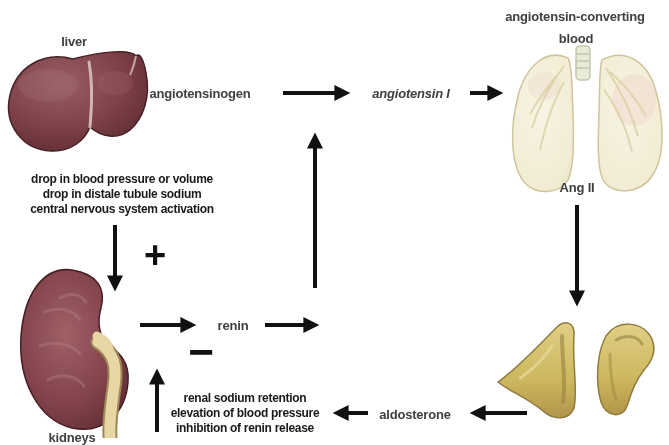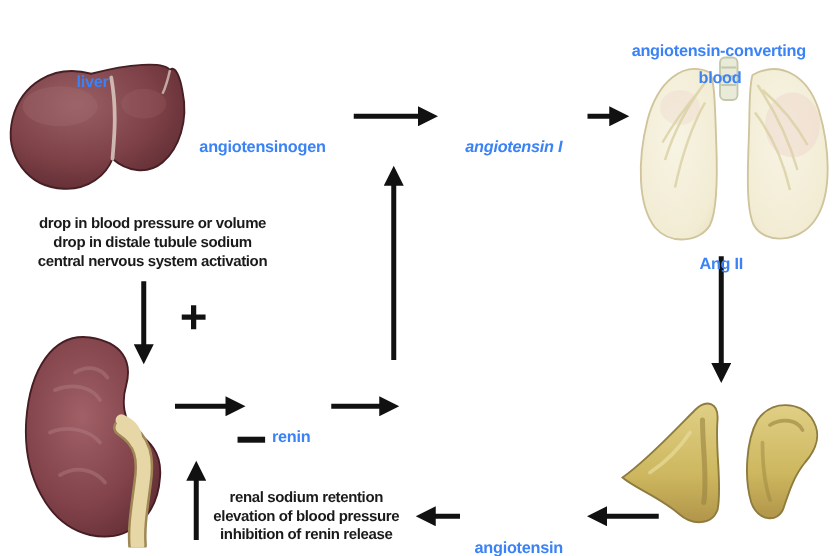--- a/index.html
+++ b/index.html
@@ -9,23 +9,22 @@
     background:#ffffff;
     font-family:"Liberation Sans", sans-serif;
     overflow:hidden;
   }
   .lbl{
     position:absolute;
     transform:translate(-50%,-50%);
     font-weight:bold;
     font-size:13px;
     letter-spacing:-0.2px;
-    color:#3b82f6;
+    color:#404040;
     white-space:nowrap;
-    margin-top:24px;
   }
   .note{
     position:absolute;
     transform:translate(-50%,-50%);
     font-weight:bold;
     font-size:12px;
     letter-spacing:-0.3px;
     line-height:15px;
     color:#1a1a1a;
     text-align:center;
@@ -143,25 +142,25 @@
       <line x1="115" y1="225" x2="115" y2="277" marker-end="url(#ah)"></line>
       <line x1="140" y1="325" x2="182" y2="325" marker-end="url(#ah)"></line>
       <line x1="265" y1="325" x2="305" y2="325" marker-end="url(#ah)"></line>
       <line x1="315" y1="288" x2="315" y2="147" marker-end="url(#ah)"></line>
     </g>
   </svg>
 
   <div class="lbl" style="left:74px;top:41px;">liver</div>
   <div class="lbl" style="left:575px;top:16px;">angiotensin-converting</div>
   <div class="lbl" style="left:576px;top:38px;">blood</div>
-  <div class="lbl" style="left:210px;top:93px;">angiotensinogen</div>
+  <div class="lbl" style="left:200px;top:93px;">angiotensinogen</div>
   <div class="lbl" style="left:411px;top:93px;font-style:italic;">angiotensin I</div>
   <div class="lbl" style="left:577px;top:187px;text-align:right;">Ang II</div>
   <div class="lbl" style="left:233px;top:325px;">renin</div>
-  <div class="lbl" style="left:415px;top:414px;">angiotensin</div>
+  <div class="lbl" style="left:415px;top:414px;">aldosterone</div>
   <div class="lbl" style="left:72px;top:437px;text-align:center;">kidneys</div>
 
   <div class="sign plus" style="left:155px;top:255px;">+</div>
   <div class="sign minus" style="left:201px;top:352px;">−</div>
 
   <div class="note" style="left:122px;top:194px;">
     <div>drop in blood pressure or volume</div>
     <div>drop in distale tubule sodium</div>
     <div>central nervous system activation</div>
   </div>

